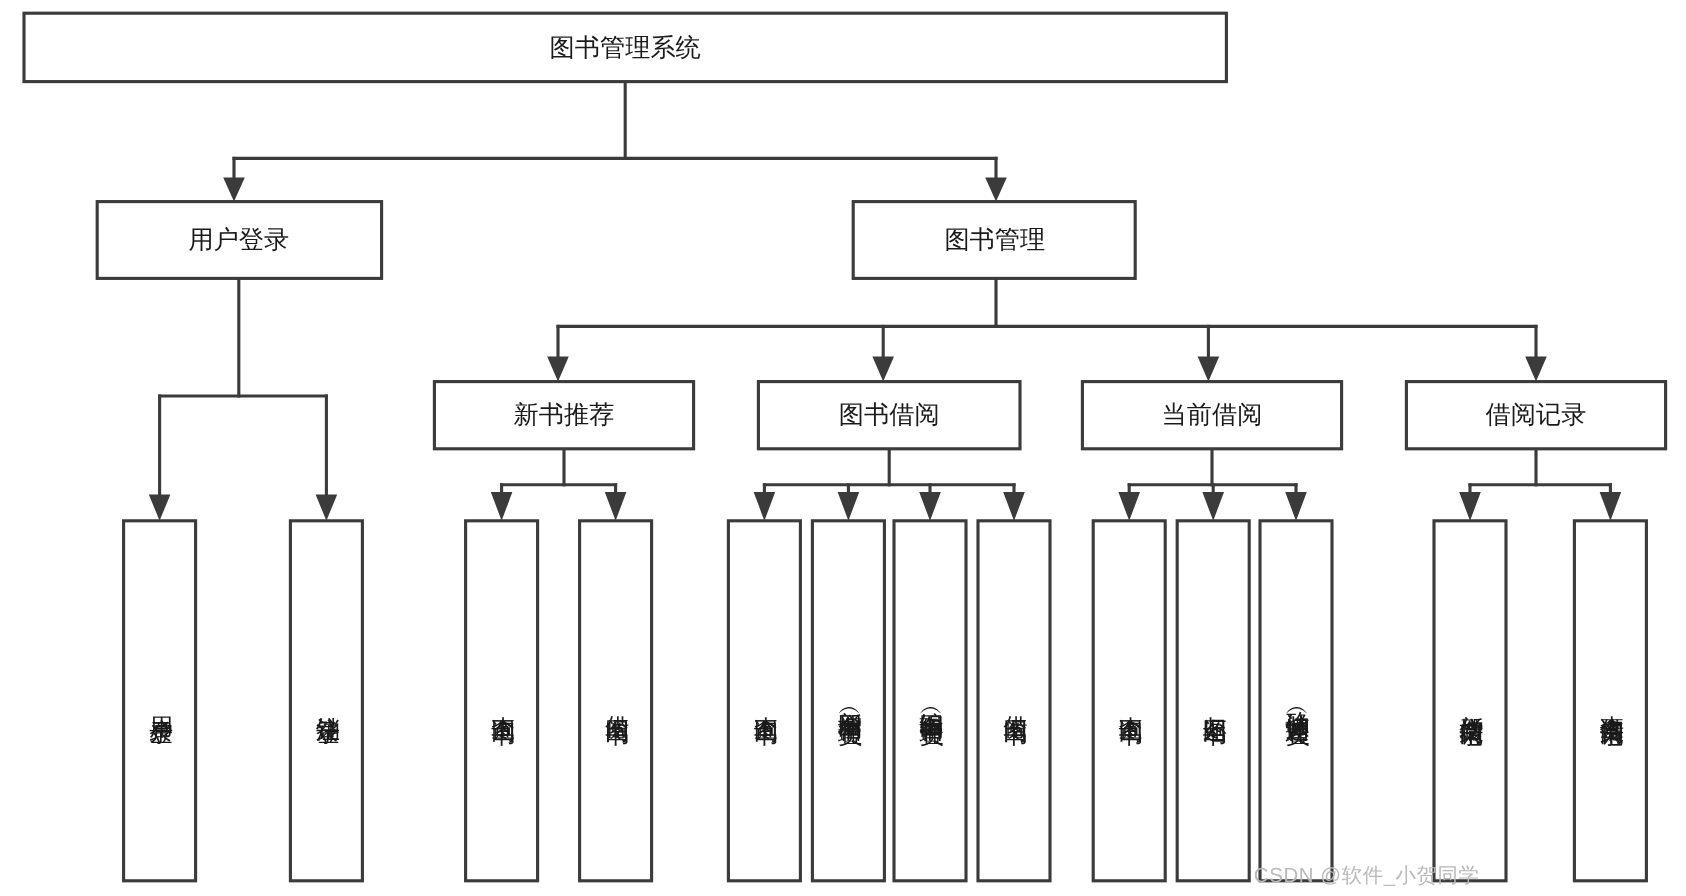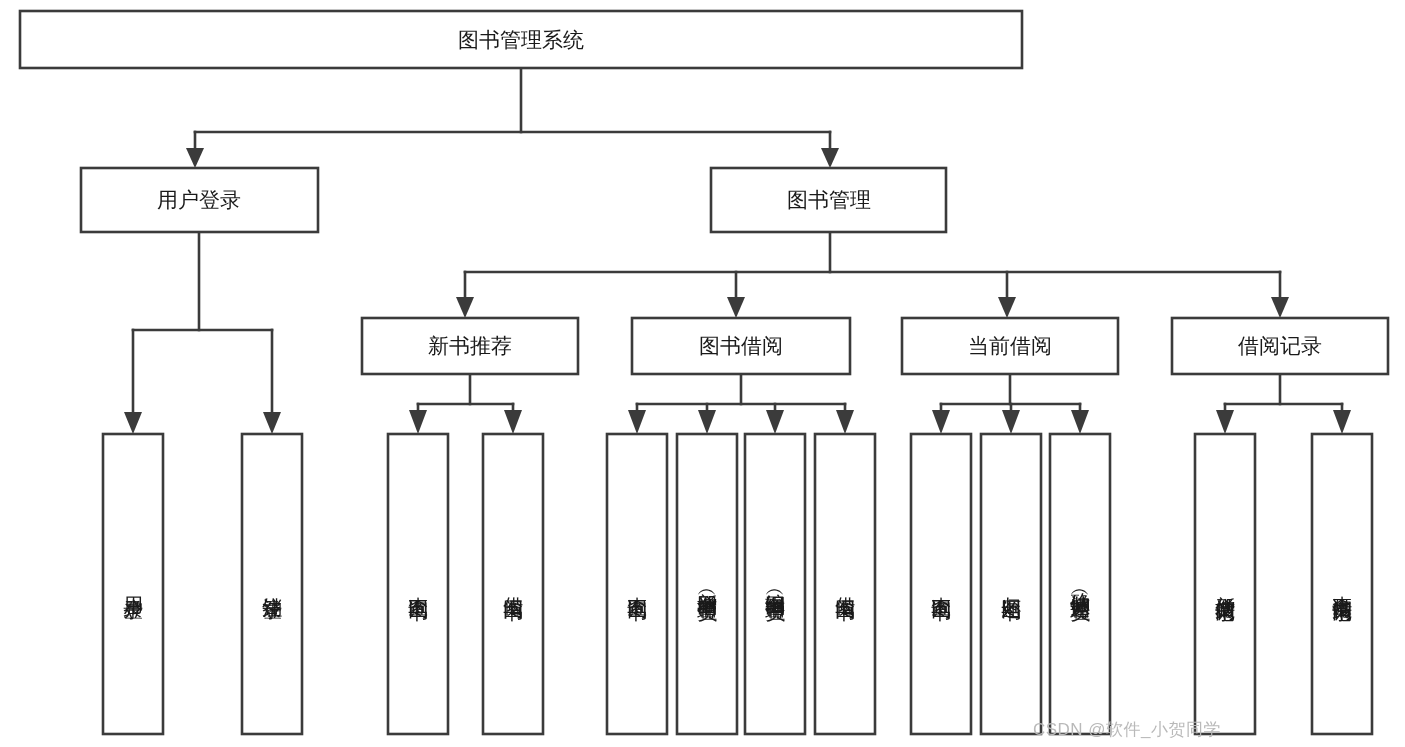--- a/index.html
+++ b/index.html
@@ -66,21 +66,21 @@
     text-orientation: upright;
     display: flex;
     align-items: center;
     justify-content: center;
     letter-spacing: 1.5px;
     white-space: nowrap;
     pointer-events: none;
   }
   .watermark {
     position: absolute;
-    right: 24px;
+    right: 12px;
     bottom: 6px;
     font-family: "Liberation Sans", "DejaVu Sans", sans-serif;
     font-size: 17px;
     color: #b9b9b9;
     letter-spacing: 0.5px;
     white-space: nowrap;
   }
 </style>
 </head>
 <body>

